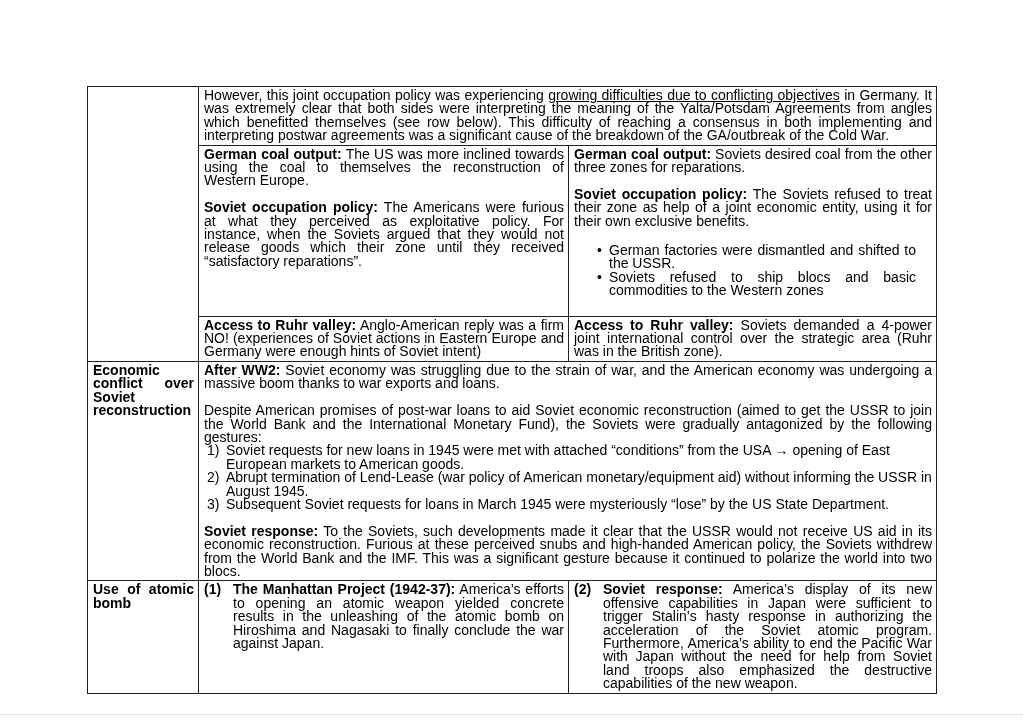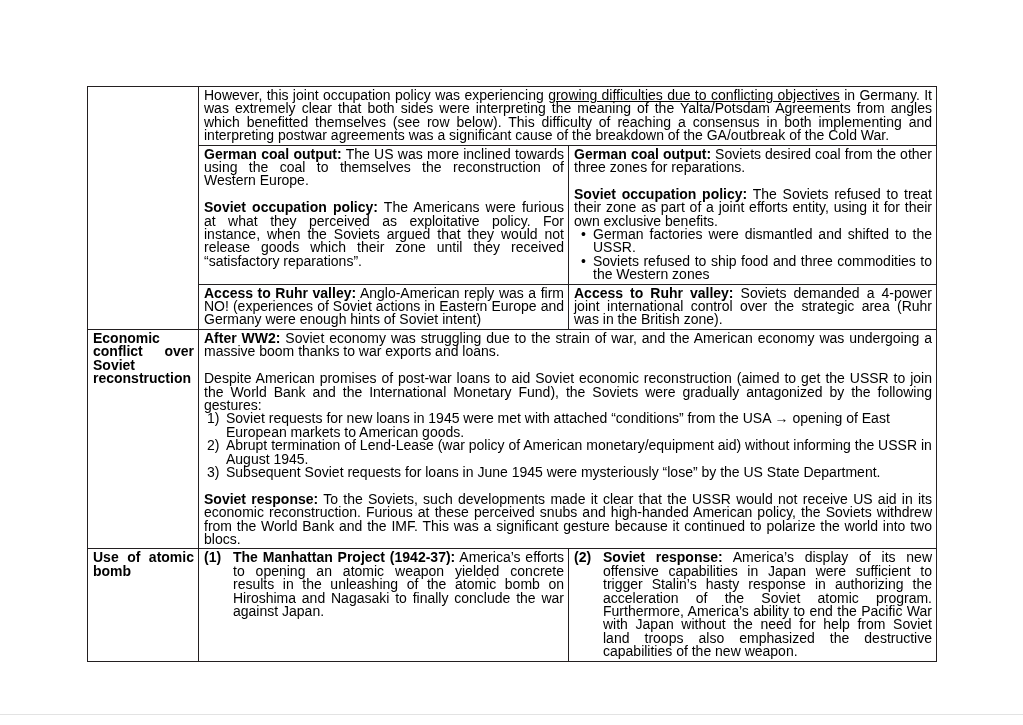--- a/index.html
+++ b/index.html
@@ -62,21 +62,21 @@
   }
   b, strong { font-weight: bold; }
   .u { text-decoration: underline; }
 
   p.para {
     margin: 0 0 0 0;
   }
   .tight { margin: 0; }
 
   ul.bullets {
-    margin: 0;
+    margin: 16px;
     padding-left: 19px;
     list-style: none;
   }
   ul.bullets li {
     position: relative;
     text-align: justify;
     margin: 0;
   }
   ul.bullets li:before {
     content: "\2022";
@@ -137,24 +137,24 @@
 
       <tr>
         <td>
           <p class="para tight"><b>German coal output:</b><span> The US was more inclined towards using the coal to themselves the reconstruction of Western Europe.</span></p>
           <span class="blank"></span>
           <p class="para tight"><b>Soviet occupation policy:</b><span> The Americans were furious at what they perceived as exploitative policy. For instance, when the Soviets argued that they would not release goods which their zone until they received “satisfactory reparations”.</span></p>
         </td>
         <td>
           <p class="para tight"><b>German coal output:</b><span> Soviets desired coal from the other three zones for reparations.</span></p>
           <span class="blank"></span>
-          <p class="para tight"><b>Soviet occupation policy:</b><span> The Soviets refused to treat their zone as part of a joint efforts entity, using it for their own exclusive benefits.</span></p>
+          <p class="para tight"><b>Soviet occupation policy:</b><span> The Soviets refused to treat their zone as help of a joint economic entity, using it for their own exclusive benefits.</span></p>
           <ul class="bullets">
             <li>German factories were dismantled and shifted to the USSR.</li>
-            <li>Soviets refused to ship food and three commodities to the Western zones</li>
+            <li>Soviets refused to ship blocs and basic commodities to the Western zones</li>
           </ul>
         </td>
       </tr>
 
       <tr>
         <td>
           <p class="para tight"><b>Access to Ruhr valley:</b><span> Anglo-American reply was a firm NO! (experiences of Soviet actions in Eastern Europe and Germany were enough hints of Soviet intent)</span></p>
         </td>
         <td>
           <p class="para tight"><b>Access to Ruhr valley:</b><span> Soviets demanded a 4-power joint international control over the strategic area (Ruhr was in the British zone).</span></p>
@@ -163,21 +163,21 @@
 
       <tr>
         <td class="label">Economic conflict over Soviet reconstruction</td>
         <td colspan="2">
           <p class="para tight"><b>After WW2:</b><span> Soviet economy was struggling due to the strain of war, and the American economy was undergoing a massive boom thanks to war exports and loans.</span></p>
           <span class="blank"></span>
           <p class="para tight">Despite American promises of post-war loans to aid Soviet economic reconstruction (aimed to get the USSR to join the World Bank and the International Monetary Fund), the Soviets were gradually antagonized by the following gestures:</p>
           <ol class="nums">
             <li><span class="num">1)</span><span>Soviet requests for new loans in 1945 were met with attached “conditions” from the USA → opening of East European markets to American goods.</span></li>
             <li><span class="num">2)</span><span>Abrupt termination of Lend-Lease (war policy of American monetary/equipment aid) without informing the USSR in August 1945.</span></li>
-            <li><span class="num">3)</span><span>Subsequent Soviet requests for loans in June 1945 were mysteriously “lose” by the US State Department.</span></li>
+            <li><span class="num">3)</span><span>Subsequent Soviet requests for loans in March 1945 were mysteriously “lose” by the US State Department.</span></li>
           </ol>
           <span class="blank"></span>
           <p class="para tight"><b>Soviet response:</b><span> To the Soviets, such developments made it clear that the USSR would not receive US aid in its economic reconstruction. Furious at these perceived snubs and high-handed American policy, the Soviets withdrew from the World Bank and the IMF. This was a significant gesture because it continued to polarize the world into two blocs.</span></p>
         </td>
       </tr>
 
       <tr>
         <td class="label">Use of atomic bomb</td>
         <td>
           <div class="hang"><span class="num">(1)</span><b>The Manhattan Project (1942-37):</b><span> America’s efforts to opening an atomic weapon yielded concrete results in the unleashing of the atomic bomb on Hiroshima and Nagasaki to finally conclude the war against Japan.</span></div>

